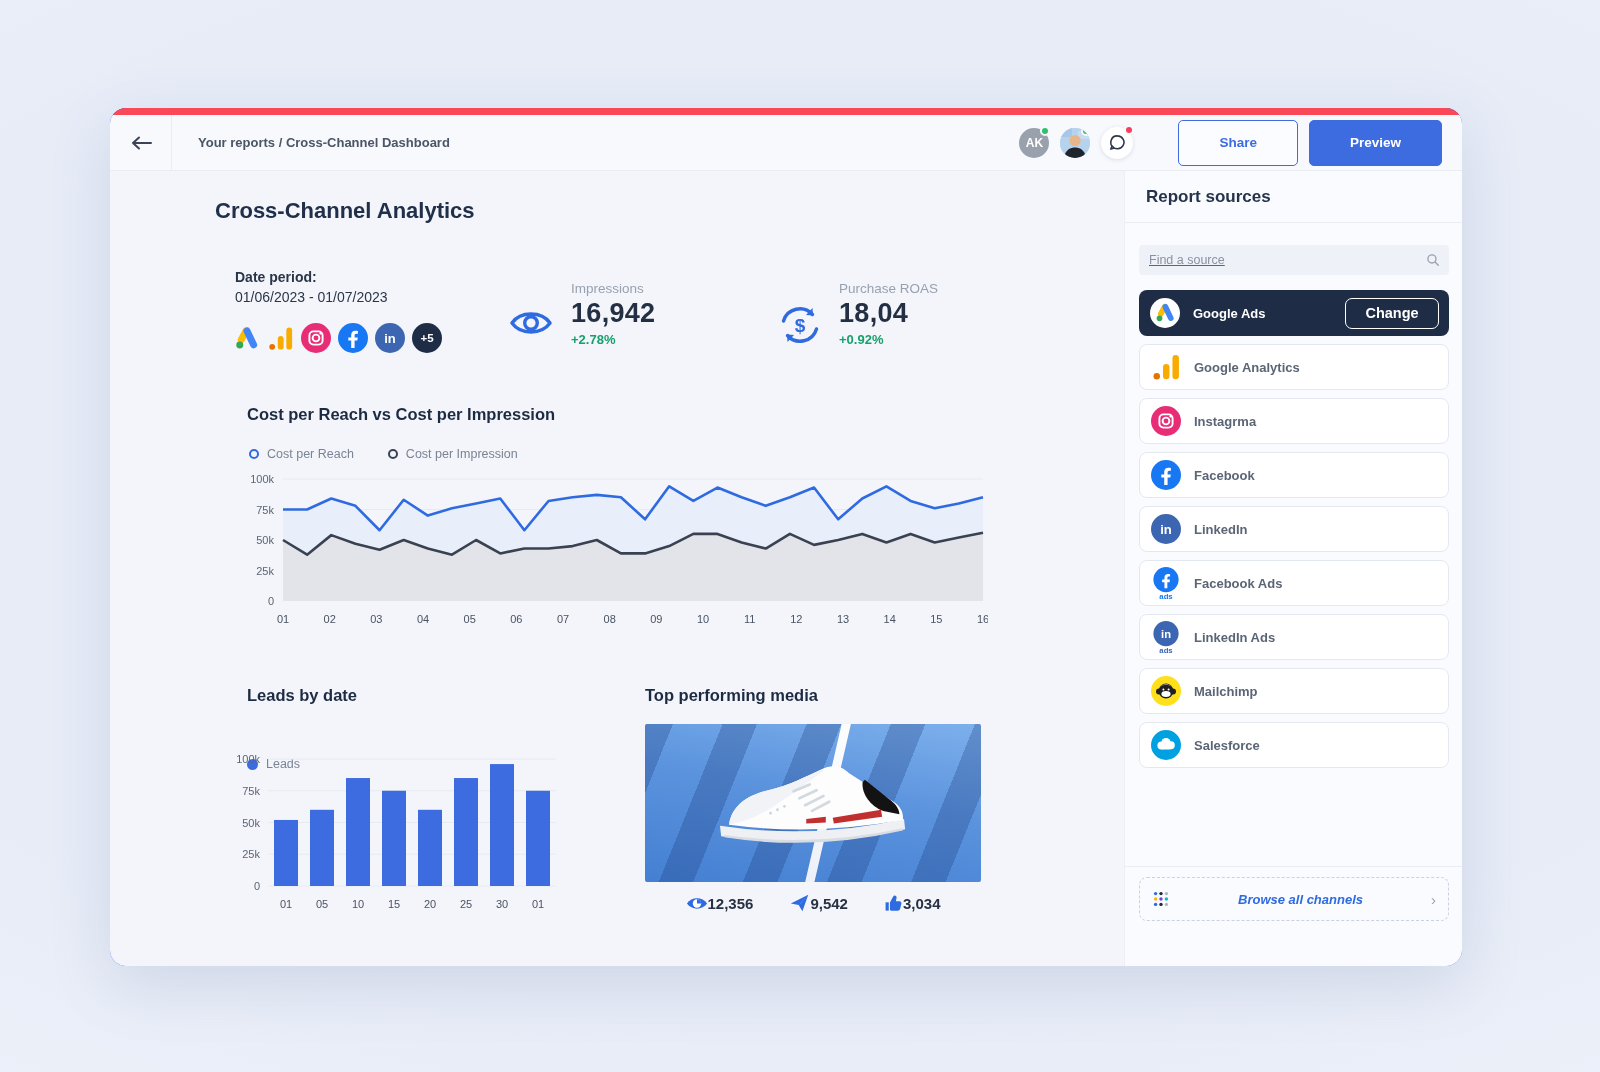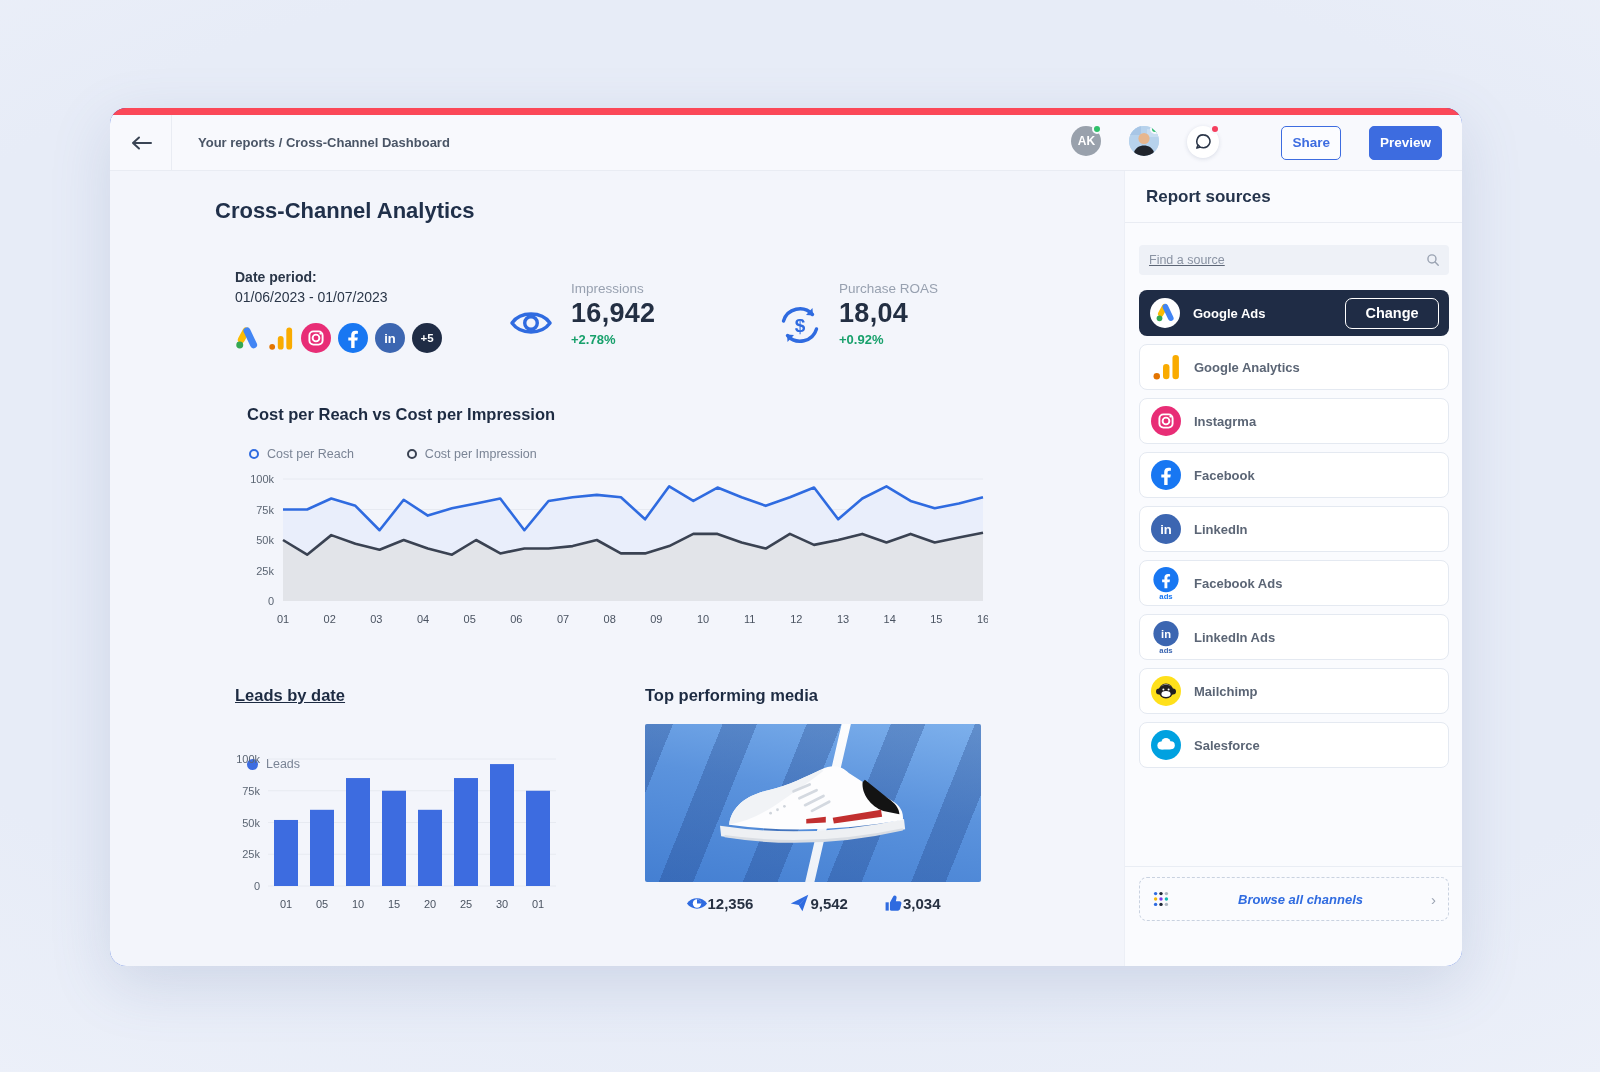--- a/index.html
+++ b/index.html
@@ -13,48 +13,48 @@
     position:absolute; left:110px; top:108px; width:1352px; height:858px;
     background:#1d4ed8; border-radius:16px; overflow:hidden;
     box-shadow:0 18px 60px rgba(90,110,160,0.18);
     display:flex; flex-direction:column;
   }
   .red-bar { height:7px; background:#fb4858; flex:none; }
   
   .topbar { height:56px; flex:none; background:#f8f9fd; border-bottom:1px solid #e9ecf3; display:flex; align-items:center; }
   .back-zone { width:62px; height:100%; border-right:1px solid #e9ecf3; display:flex; align-items:center; justify-content:center; cursor:pointer; }
   .crumb { margin-left:26px; font-size:13px; font-weight:700; color:#4a5566; }
-  .topbar-right { margin-left:auto; display:flex; align-items:flex-start; gap:28px; padding-right:20px; }
+  .topbar-right { margin-left:auto; display:flex; align-items:center; gap:11px; padding-right:20px; }
   .avatar { width:30px; height:30px; border-radius:50%; position:relative; flex:none; }
   .avatar.initials { background:#99a1ac; color:#fff; font-size:12px; font-weight:700; display:flex; align-items:center; justify-content:center; }
   .avatar .presence { position:absolute; right:-1px; top:-2px; width:10px; height:10px; border-radius:50%; background:#2fc06a; border:2px solid #f8f9fd; }
   .avatar.photo { overflow:hidden; background:#bcd7ee; }
   .chat-btn { width:32px; height:32px; border-radius:50%; background:#fff; box-shadow:0 1px 4px rgba(40,60,100,.15); display:flex; align-items:center; justify-content:center; position:relative; margin-right:34px; cursor:pointer; }
   .chat-btn .dot { position:absolute; right:-1px; top:-2px; width:10px; height:10px; border-radius:50%; background:#f43f5e; border:2px solid #f8f9fd; }
-  .btn { height:34px; border-radius:5px; font-size:13.5px; font-weight:600; display:flex; align-items:center; justify-content:center; cursor:pointer; padding:0 10px; }
+  .btn { height:46px; border-radius:5px; font-size:13.5px; font-weight:600; display:flex; align-items:center; justify-content:center; cursor:pointer; padding:0 40px; }
   .btn.ghost { background:#fbfcff; border:1px solid #3d6ce0; color:#3d6ce0; }
   .btn.primary { background:#3d6ce0; border:1px solid #3d6ce0; color:#fff; }
   
   .content { flex:1; display:flex; min-height:0; }
   .main { width:1014px; position:relative; background:#f3f5fb; }
   .sidebar { flex:1; background:#fafbfe; border-left:1px solid #eceff6; position:relative; }
   
   .page-title { position:absolute; left:105px; top:27px; font-size:22px; font-weight:700; color:#20304a; }
   .date-block { position:absolute; left:125px; top:96px; font-size:14px; color:#2a3648; line-height:20px; }
   .date-block .lbl { font-weight:700; }
   .source-icons { position:absolute; left:123px; top:152px; display:flex; align-items:center; gap:7px; }
   .source-icons .ic { display:flex; align-items:center; justify-content:center; }
   .plus-badge { width:30px; height:30px; border-radius:50%; background:#1f2c45; color:#fff; font-size:11.5px; font-weight:700; display:flex; align-items:center; justify-content:center; }
   .kpi { position:absolute; top:110px; display:flex; gap:17px; }
   .kpi .icon-wrap { margin-top:22px; }
   .kpi .klabel { font-size:13.5px; color:#98a1b0; }
   .kpi .kvalue { font-size:27px; font-weight:700; color:#232f43; letter-spacing:.3px; margin-top:2px; }
   .kpi .kdelta { font-size:13px; font-weight:600; color:#17a06b; margin-top:3px; }
   .sec-title { position:absolute; font-size:16.5px; font-weight:700; color:#1d2b42; }
-  .legend { position:absolute; display:flex; gap:53px; align-items:flex-start; }
+  .legend { position:absolute; display:flex; gap:34px; align-items:flex-start; }
   .legend .li { display:flex; align-items:center; gap:8px; font-size:12.5px; color:#7a8495; }
   .ring { width:10px; height:10px; border-radius:50%; border:2.5px solid #2f6be0; background:transparent; }
   .ring.dark { border-color:#3a4252; }
   .dotfill { width:11px; height:11px; border-radius:50%; background:#3d6ce0; }
   .chart-box { position:absolute; }
   .media-img { position:absolute; left:535px; top:553px; width:336px; height:158px; border-radius:2px; overflow:hidden;
     background:linear-gradient(190deg,#7db0ec 0%, #5b93dd 45%, #447fd2 100%); }
   .media-img .stripes { position:absolute; inset:-40px; background:repeating-linear-gradient(112deg, rgba(25,55,120,0) 0 46px, rgba(25,55,120,.28) 46px 78px); }
   .media-img .line { position:absolute; left:176px; top:-20px; width:9px; height:220px; background:linear-gradient(#fefefe,#e9eef6); transform:rotate(13deg); border-radius:4px; }
   .media-img svg.shoe { position:absolute; left:52px; top:28px; }
@@ -230,21 +230,21 @@
             <text x="428.3333333333333" y="152" text-anchor="middle" font-size="11" fill="#4a5361">09</text>
             <text x="475" y="152" text-anchor="middle" font-size="11" fill="#4a5361">10</text>
             <text x="521.6666666666667" y="152" text-anchor="middle" font-size="11" fill="#4a5361">11</text>
             <text x="568.3333333333334" y="152" text-anchor="middle" font-size="11" fill="#4a5361">12</text>
             <text x="615" y="152" text-anchor="middle" font-size="11" fill="#4a5361">13</text>
             <text x="661.6666666666666" y="152" text-anchor="middle" font-size="11" fill="#4a5361">14</text>
             <text x="708.3333333333334" y="152" text-anchor="middle" font-size="11" fill="#4a5361">15</text>
             <text x="755" y="152" text-anchor="middle" font-size="11" fill="#4a5361">16</text>
           </svg></div>
 
-      <div class="sec-title" style="left:125px; top:515px;text-decoration:underline;">Leads by date</div>
+      <div class="sec-title" style="left:137px; top:515px;">Leads by date</div>
       <div class="legend" style="left:137px; top:554px;margin-top:32px;">
         <div class="li">
           <span class="dotfill"></span>
           <span>Leads</span>
         </div>
       </div>
       <div class="chart-box" style="left:116px; top:580px;" id="leads-chart"><svg width="336" height="170" viewBox="0 0 336 170">
             <line x1="42" y1="103.25" x2="330" y2="103.25" stroke="#e7eaf1" stroke-width="1"></line>
             <line x1="42" y1="71.5" x2="330" y2="71.5" stroke="#e7eaf1" stroke-width="1"></line>
             <line x1="42" y1="39.75" x2="330" y2="39.75" stroke="#e7eaf1" stroke-width="1"></line>

